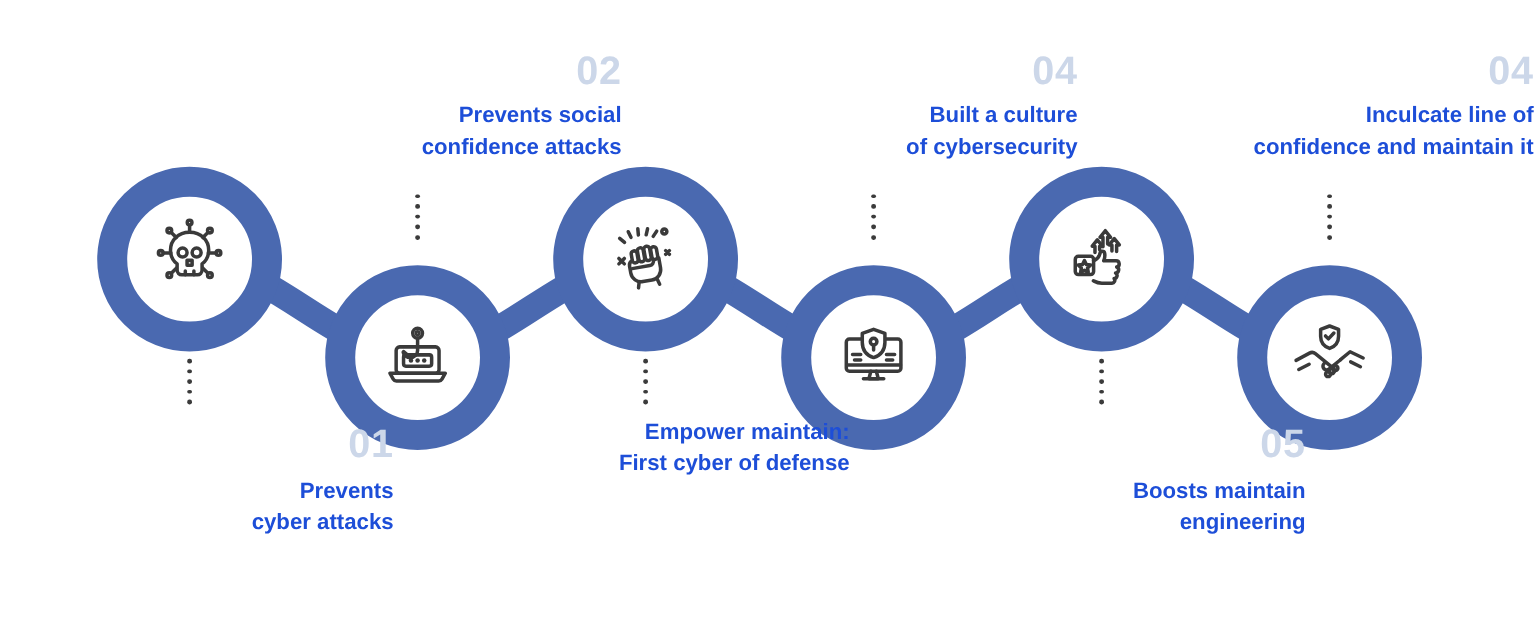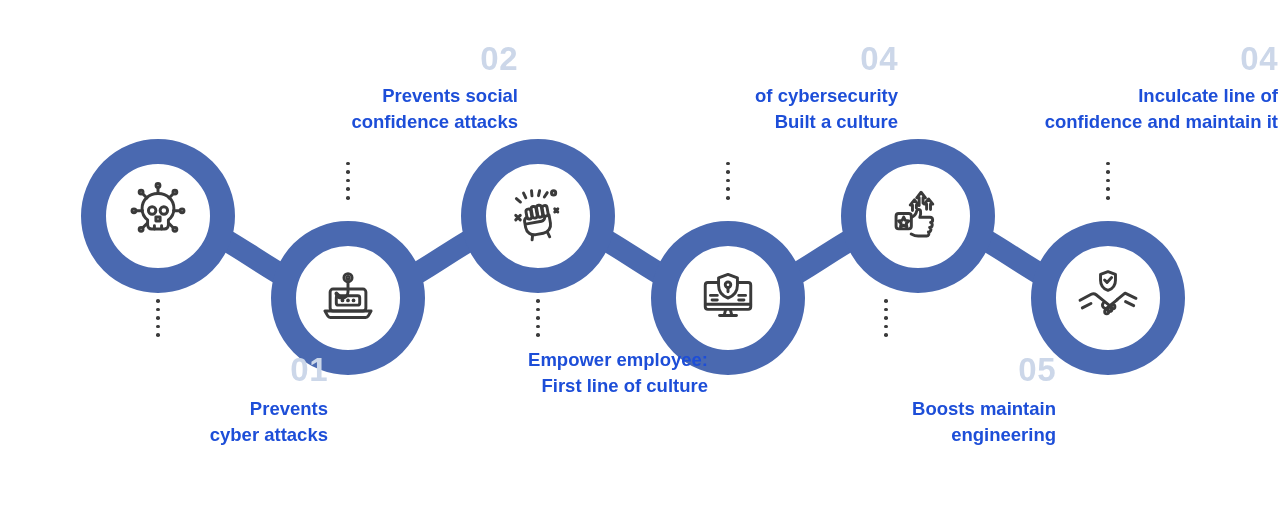--- a/index.html
+++ b/index.html
@@ -154,41 +154,41 @@
 
   <div class="step step-top" style="left:368px;top:299px">
     <div class="dots">
         <i></i>
         <i></i>
         <i></i>
         <i></i>
         <i></i>
       </div>
     <div class="label">
-      <span>Empower employee:</span>
-      <span>First line of culture</span>
+      <span>Empower maintain:</span>
+      <span>First cyber of defense</span>
     </div>
   </div>
 
   <div class="step step-bottom" style="left:558px;top:42px">
     <div class="num">04</div>
     <div class="label">
+      <span>Built a culture</span>
       <span>of cybersecurity</span>
-      <span>Built a culture</span>
-    </div>
-    <div class="dots">
-        <i></i>
-        <i></i>
-        <i></i>
-        <i></i>
-        <i></i>
-      </div>
-  </div>
-
-  <div class="step step-top" style="left:716px;top:299px">
+    </div>
+    <div class="dots">
+        <i></i>
+        <i></i>
+        <i></i>
+        <i></i>
+        <i></i>
+      </div>
+  </div>
+
+  <div class="step step-top" style="left:748px;top:299px">
     <div class="dots">
         <i></i>
         <i></i>
         <i></i>
         <i></i>
         <i></i>
       </div>
     <div class="num">05</div>
     <div class="label">
       <span>Boosts maintain</span>

